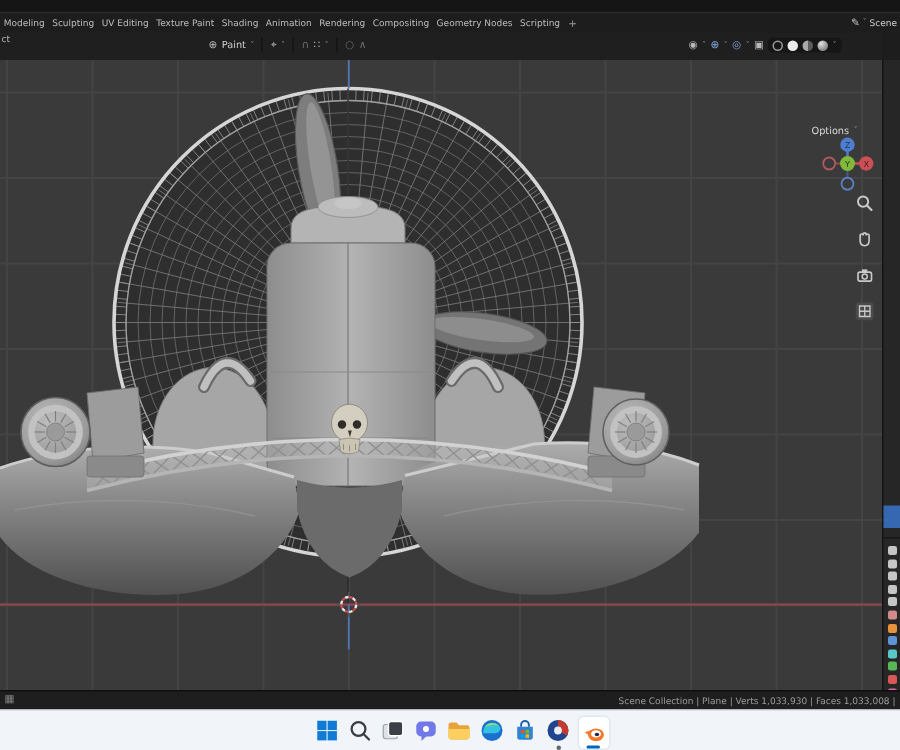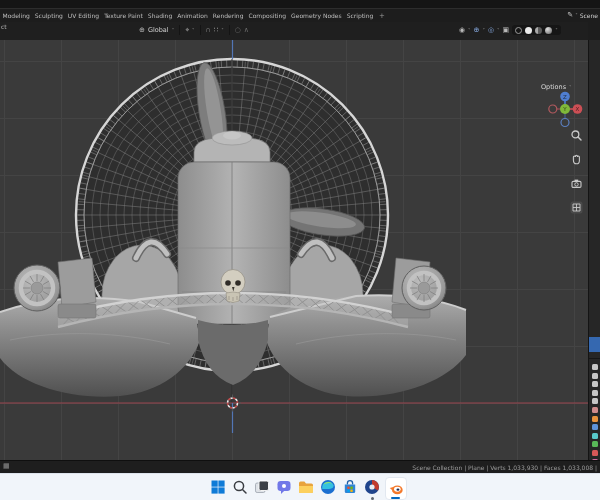--- a/index.html
+++ b/index.html
@@ -80,21 +80,21 @@
   <div class="scene-chip">
     <span class="g">✎</span>
     <span class="caret">˅</span>
     <span class="name">Scene</span>
   </div>
 
   <div class="vheader">
     <span class="cropped">ct</span>
     <div class="hgrp" style="left:139px;">
       <span class="g">⊕</span>
-      <span class="lbl">Global</span>
+      <span class="lbl">Paint</span>
       <span class="caret">˅</span>
       <span class="vsep"></span>
       <span class="g">⌖</span>
       <span class="caret">˅</span>
       <span class="vsep"></span>
       <span class="g dim">∩</span>
       <span class="g">∷</span>
       <span class="caret">˅</span>
       <span class="vsep"></span>
       <span class="g dim">○</span>

